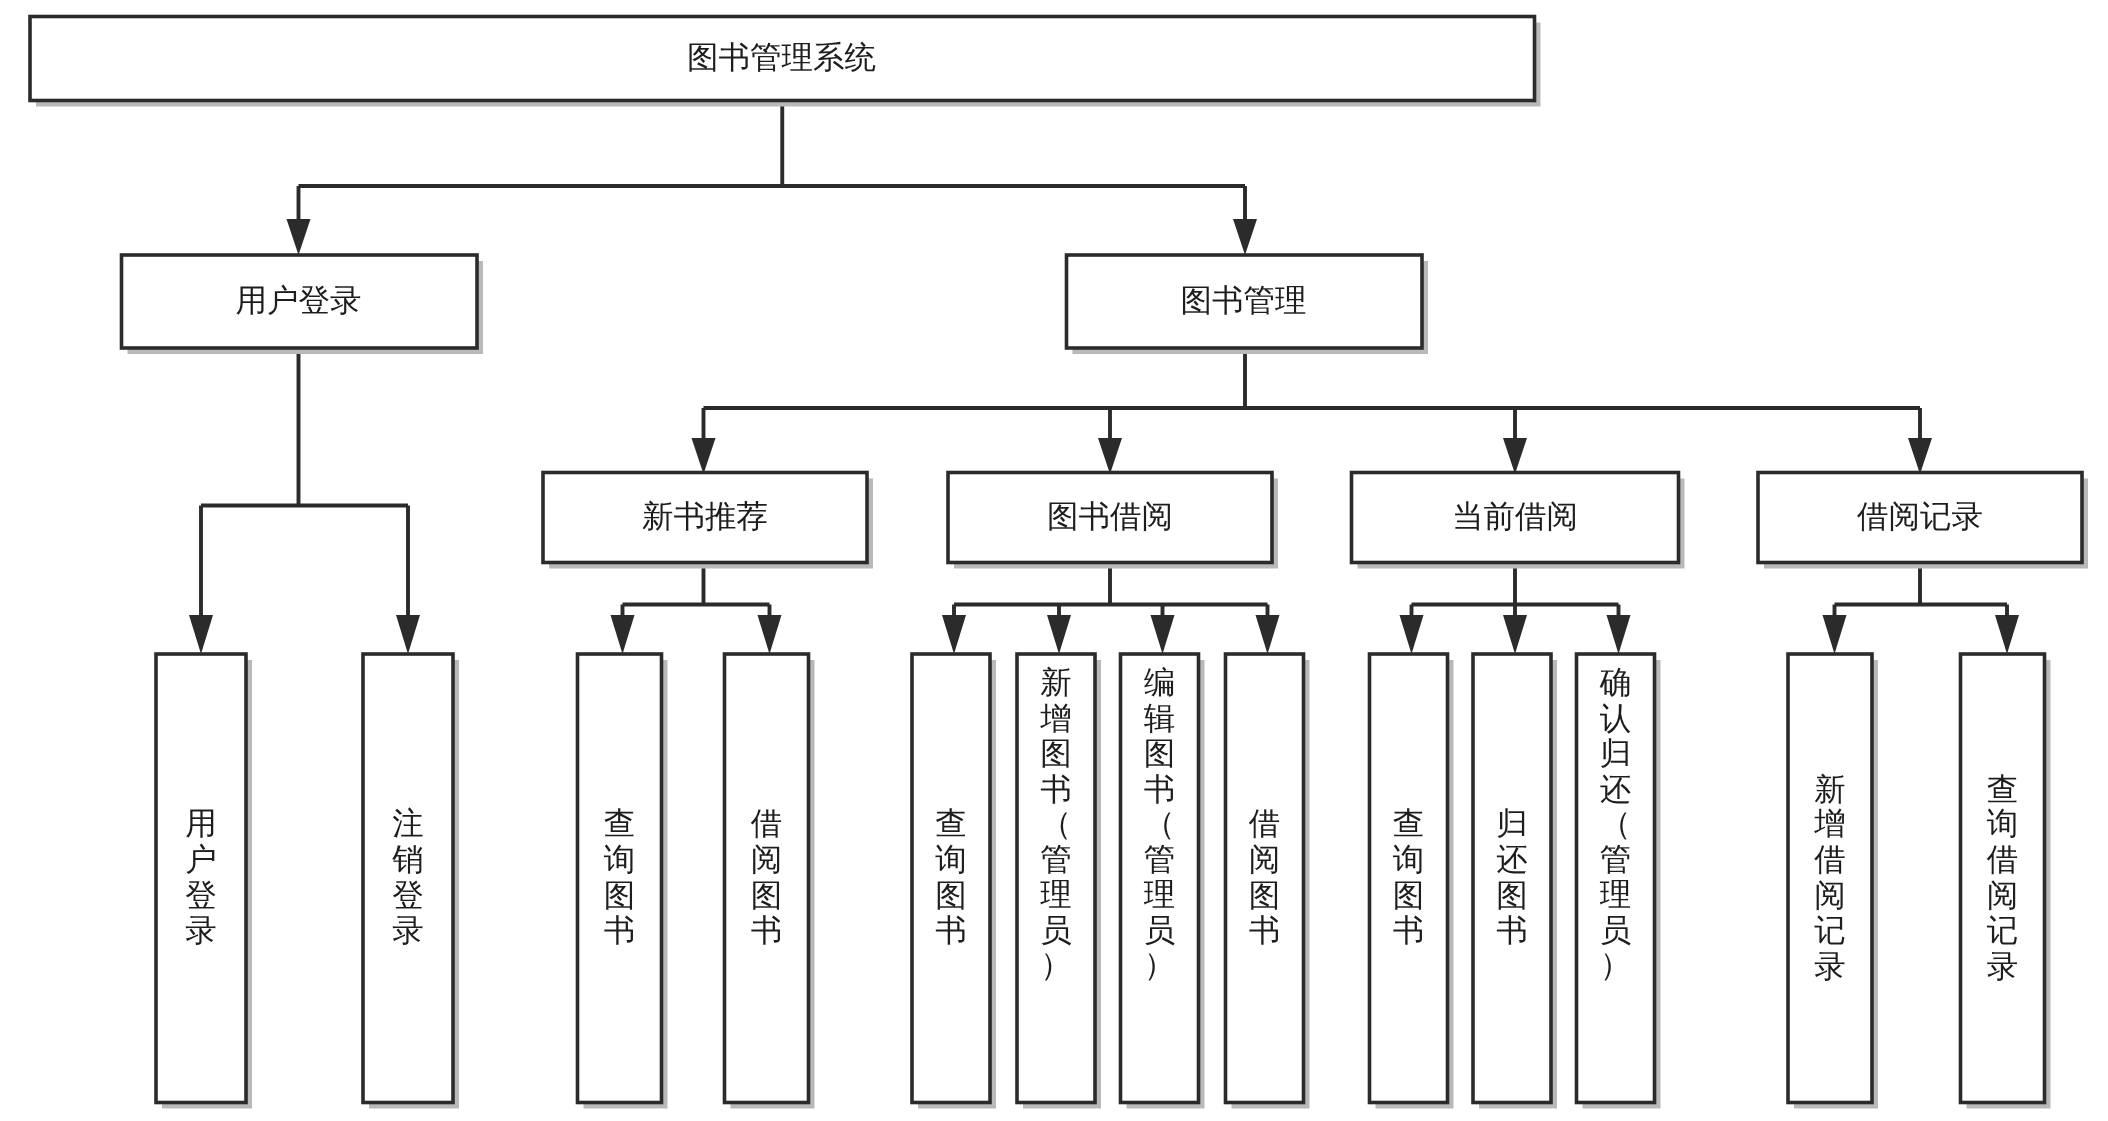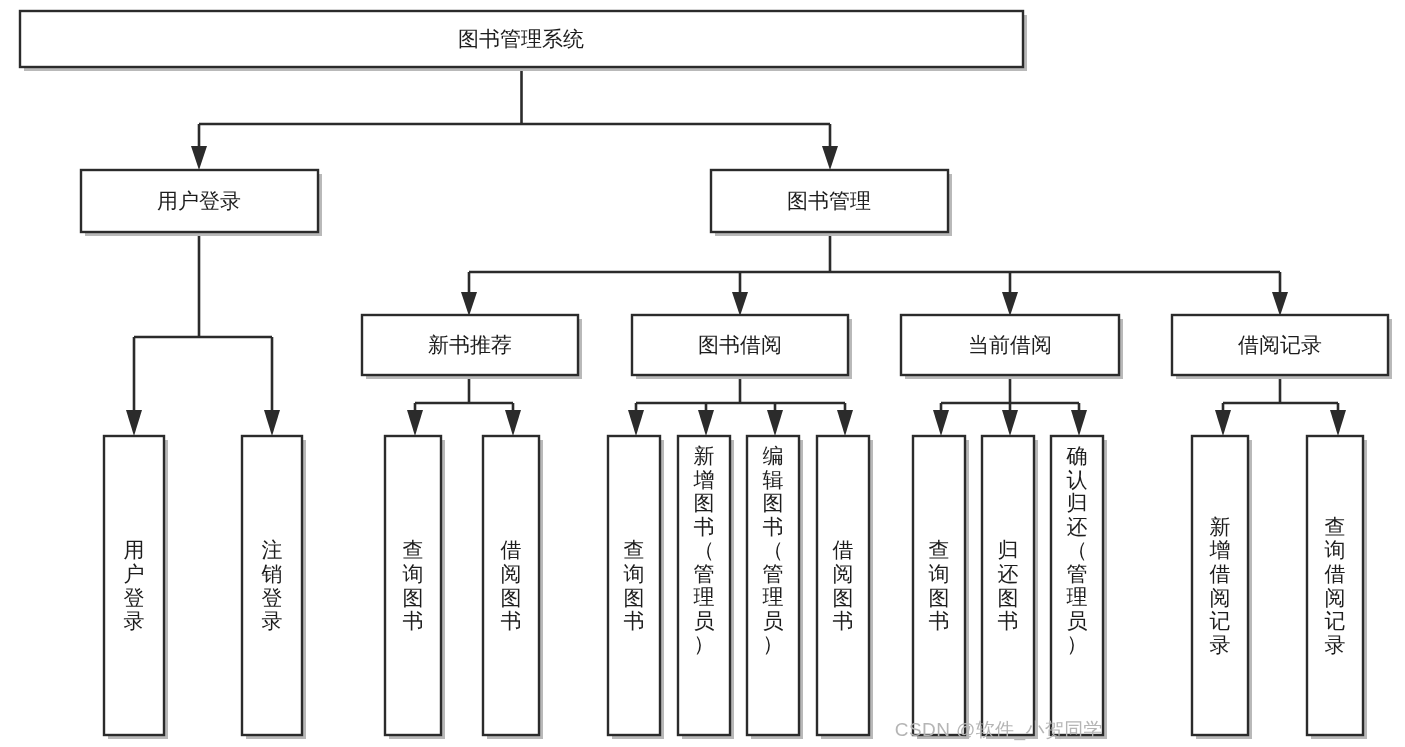--- a/index.html
+++ b/index.html
@@ -329,14 +329,13 @@
   </div>
   <div class="vlabel" style="left:1307px; top:436px; width:56px; height:299px; display:flex; align-items:center; justify-content:center;">
     <span>查
 询
 借
 阅
 记
 录</span>
   </div>
 
-  <div class="watermark">CSDN @软件_小贺同学</div>
 </div>
 
 </body></html>

